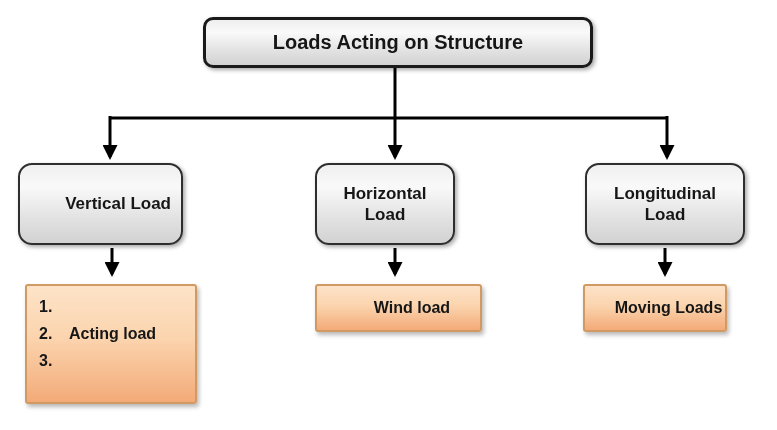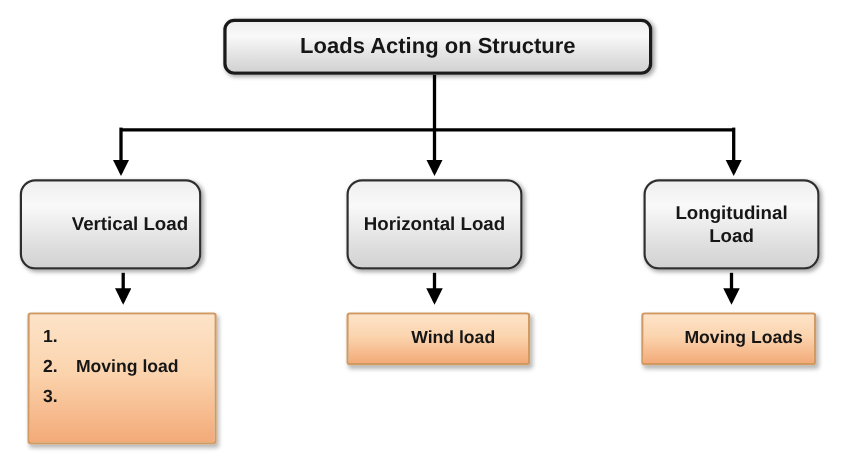--- a/index.html
+++ b/index.html
@@ -45,36 +45,36 @@
     font-size: 20px;
   }
   .branch {
     top: 163px;
     height: 82px;
     font-size: 17px;
     line-height: 1.25;
     padding: 0 10px;
   }
   .branch-vertical   { left: 18px;  width: 165px; justify-content: flex-end; }
-  .branch-horizontal { left: 315px; width: 160px; }
+  .branch-horizontal { left: 315px; width: 140px; }
   .branch-longitudinal { left: 585px; width: 160px; }
   .orange {
     background: linear-gradient(180deg, #fde3c8 0%, #fbd4ae 45%, #f3aa78 100%);
     border: 2px solid #d09a62;
     border-radius: 3px;
     box-shadow: 2px 3px 4px rgba(0,0,0,0.28);
     padding-left: 27px;
   }
   .leaf {
     top: 284px;
     height: 48px;
     font-size: 16px;
   }
   .leaf-wind   { left: 315px; width: 167px; }
-  .leaf-moving { left: 583px; width: 159px; }
+  .leaf-moving { left: 583px; width: 144px; }
   .list-box {
     left: 25px; top: 284px;
     width: 172px; height: 120px;
     display: block;
     text-align: left;
     padding: 7px 4px 0 12px;
     font-size: 16px;
     line-height: 27px;
   }
   .list-row { display: flex; }
@@ -121,21 +121,21 @@
   <div class="node gray branch branch-longitudinal">
     <span>Longitudinal Load</span>
   </div>
 
   <div class="node orange list-box">
     <div class="list-row">
       <span class="list-num">1.</span>
     </div>
     <div class="list-row">
       <span class="list-num">2.</span>
-      <span class="list-text">Moving load</span>
+      <span class="list-text">Acting load</span>
     </div>
     <div class="list-row">
       <span class="list-num">3.</span>
     </div>
   </div>
 
   <div class="node orange leaf leaf-wind">
     <span>Wind load</span>
   </div>
 

